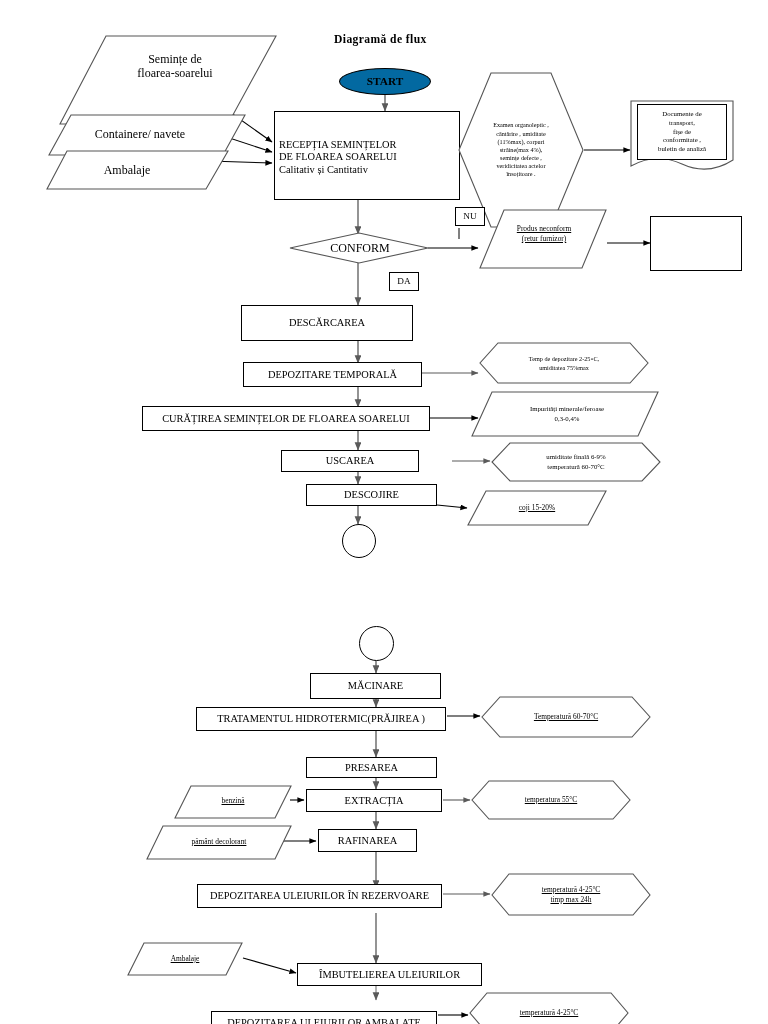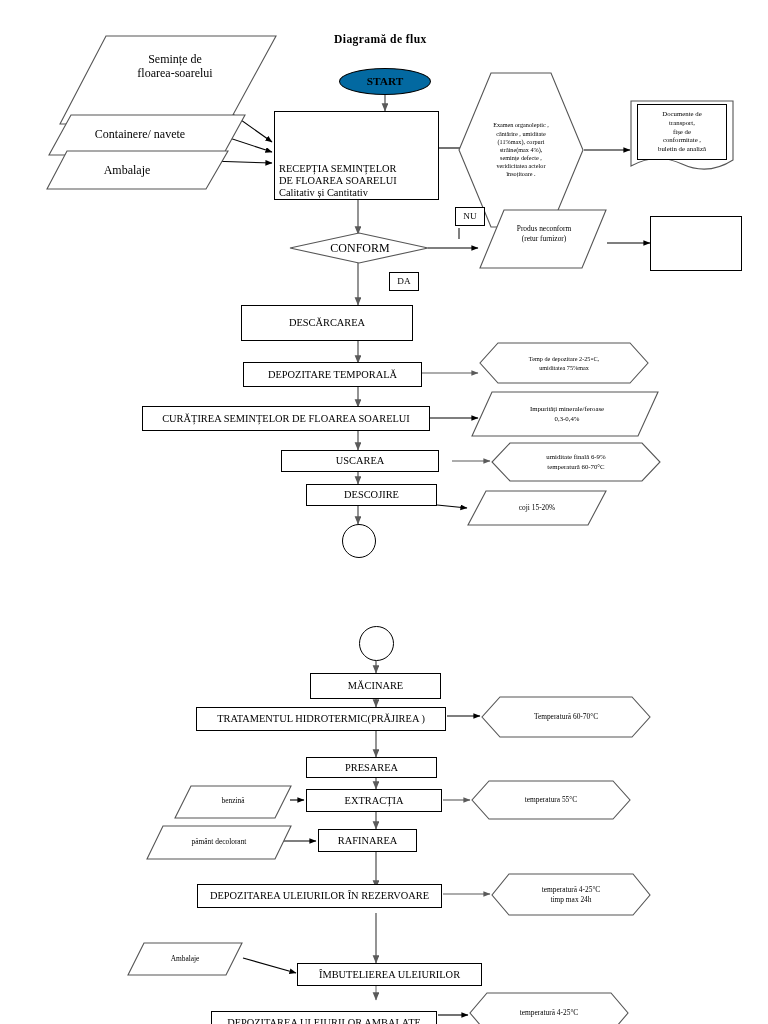--- a/index.html
+++ b/index.html
@@ -67,21 +67,21 @@
     justify-content: center;
     text-align: center;
     line-height: 1.18;
     white-space: pre-line;
     pointer-events: none;
   }
 
   
   .fs6  { font-size: 6.2px; }
   .fs65 { font-size: 6.8px; }
-  .fs7  { font-size: 7.4px; }
+  .fs7  { font-size: 7.4px; text-decoration: underline; }
   .fs8  { font-size: 12px; }
   .fs9  { font-size: 9.2px; }
   .fs10 { font-size: 10.4px; }
   .fs11 { font-size: 11.3px; }
 
   #title {
     position: absolute;
     font-weight: bold;
     font-size: 11.6px;
     letter-spacing: 0.4px;
@@ -201,21 +201,21 @@
     <svg width="185" height="42" viewBox="0 0 185 42">
       <polygon points="22,2 183,2 161,40 2,40" fill="#fff" stroke="#555" stroke-width="1.1"></polygon>
     </svg>
   </div>
   <div class="shape-label fs8" style="left:62px; top:161px; width:130px; height:18px;">Ambalaje</div>
 
   <div class="node ellipse fs11" style="left:339px; top:68px; width:92px; height:27px;">
     <span class="txt">START</span>
   </div>
 
-  <div class="node rect" style="left:274px; top:111px; width:165px; height:89px; align-items:flex-end; justify-content:flex-start;">
+  <div class="node rect" style="left:274px; top:111px; width:186px; height:89px; align-items:center; justify-content:flex-start;">
     <span class="txt fs10" style="text-align:left; padding:4px 3px 0 4px; line-height:1.16;">RECEPȚIA    SEMINȚELOR
 DE FLOAREA SOARELUI
 Calitativ și Cantitativ</span>
   </div>
 
   <div class="svgshape" style="left:457px; top:71px;">
     <svg width="128" height="158" viewBox="0 0 128 158">
       <polygon points="34,2 94,2 126,79 94,156 34,156 2,79" fill="#fff" stroke="#555" stroke-width="1.1"></polygon>
     </svg>
   </div>
@@ -270,21 +270,21 @@
   </div>
 
   <div class="node rect" style="left:243px; top:362px; width:179px; height:25px;">
     <span class="txt fs10">DEPOZITARE TEMPORALĂ</span>
   </div>
 
   <div class="node rect" style="left:142px; top:406px; width:288px; height:25px;">
     <span class="txt fs10">CURĂȚIREA SEMINȚELOR DE FLOAREA SOARELUI</span>
   </div>
 
-  <div class="node rect" style="left:281px; top:450px; width:158px; height:22px;">
+  <div class="node rect" style="left:281px; top:450px; width:138px; height:22px;">
     <span class="txt fs10">USCAREA</span>
   </div>
 
   <div class="node rect" style="left:306px; top:484px; width:131px; height:22px;">
     <span class="txt fs10">DESCOJIRE</span>
   </div>
 
   <div class="node circle" style="left:342px; top:524px; width:34px; height:34px;">
     <span class="txt fs8"></span>
   </div>

